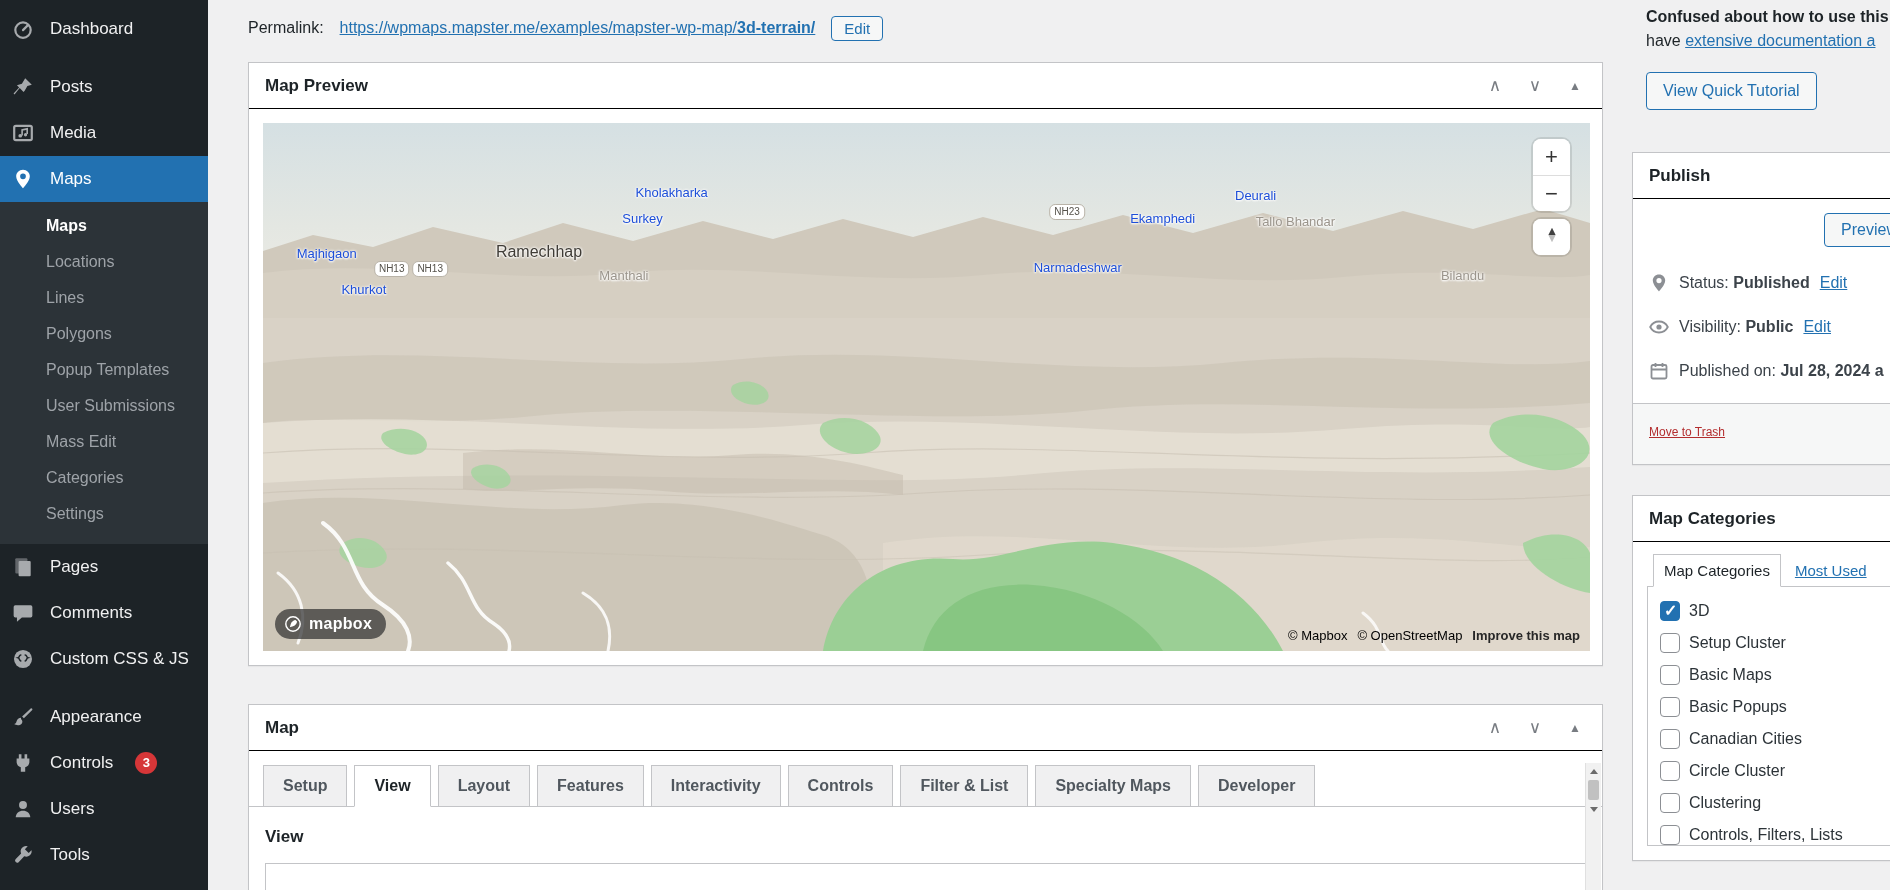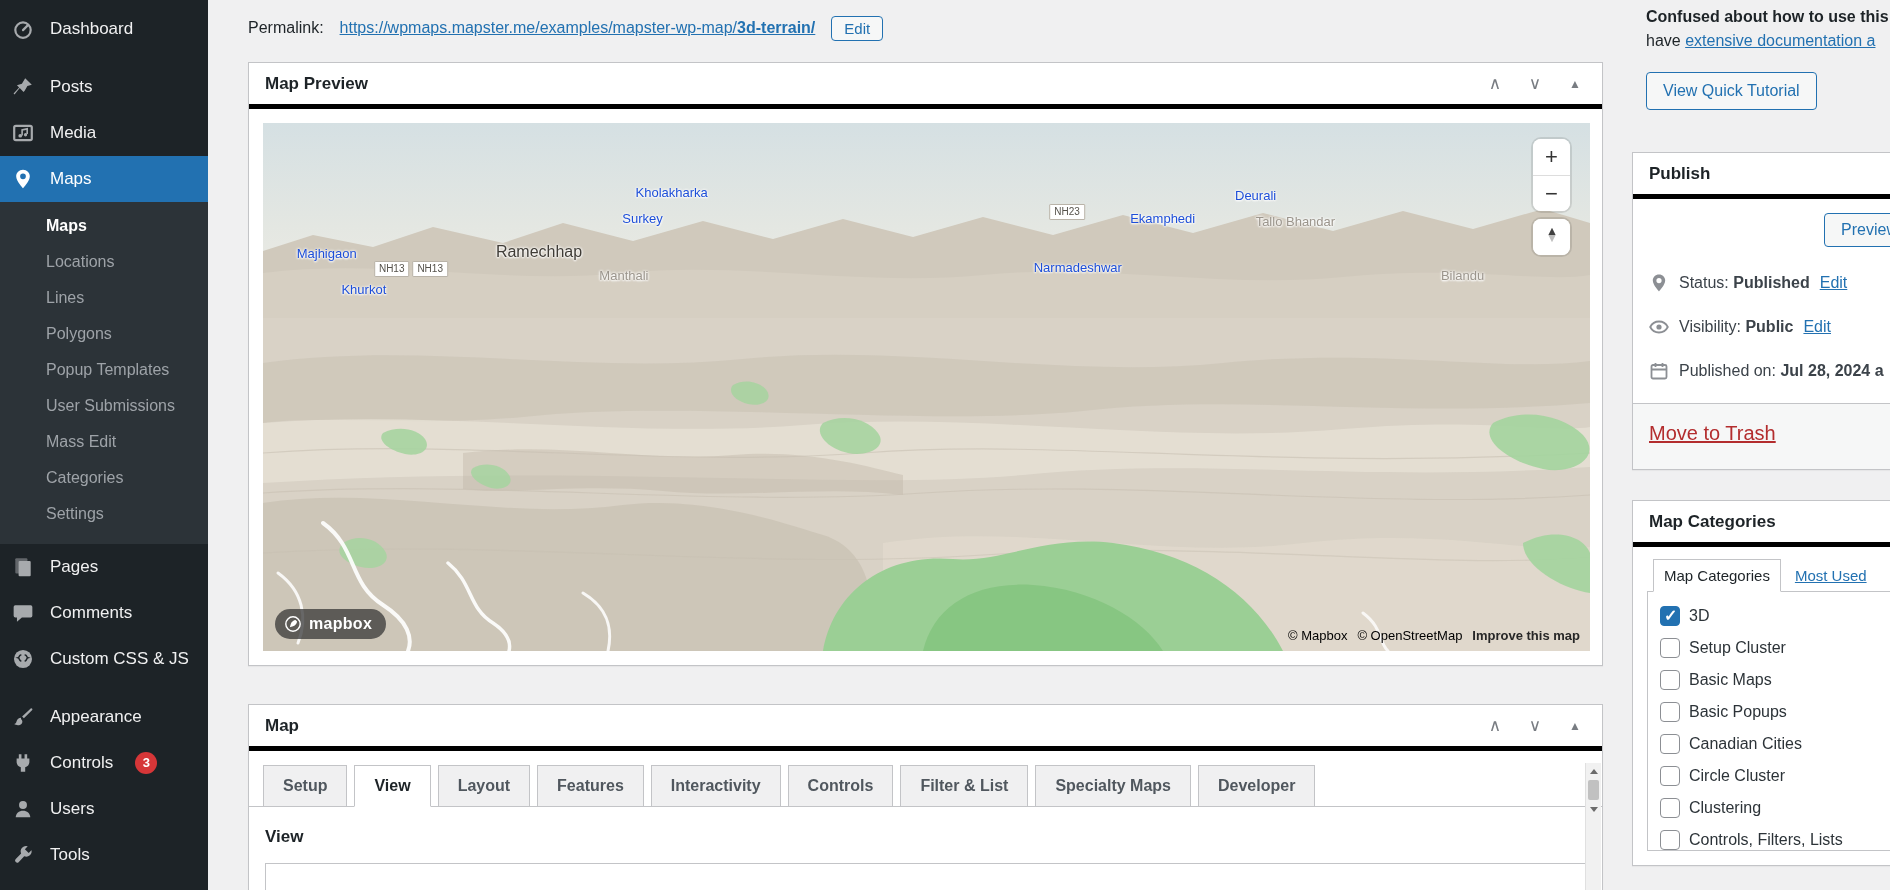--- a/index.html
+++ b/index.html
@@ -53,21 +53,21 @@
     border-radius:4px; font-size:15px; padding:3px 12px; cursor:pointer;
     font-family:"Liberation Sans", sans-serif;
   }
 
   .postbox {
     background:#fff; border:1px solid #c3c4c7;
     box-shadow:0 1px 1px rgba(0,0,0,.04);
   }
   .postbox-header {
     display:flex; align-items:center; justify-content:space-between;
-    border-bottom:5px solid #000000; height:46px; padding:0 10px 0 16px;
+    border-bottom:1px solid #000000; height:46px; padding:0 10px 0 16px;
   }
   .postbox-header h2 { font-size:17px; font-weight:700; color:#1d2327; }
   .handle-actions { display:flex; align-items:center; gap:6px; color:#787c82; }
   .handle-btn { width:34px; height:34px; border:none; background:transparent; color:#787c82;
     font-size:17px; cursor:pointer; line-height:34px; text-align:center; }
   .handle-btn.toggle { font-size:12px; }
 
   #map-preview-box { margin-top:16px; width:1355px; }
   .map-body { padding:14px; }
   .map-canvas { position:relative; width:1327px; height:528px; overflow:hidden; background:#d9d2c6; cursor:grab; }
@@ -76,21 +76,21 @@
   .map-label {
     position:absolute; transform:translate(-50%,-50%);
     font-size:13px; color:#1d4ed8; white-space:nowrap;
     text-shadow:0 0 3px #fff, 0 0 3px #fff, 0 1px 2px #fff;
     pointer-events:none;
   }
   .map-label.big { font-size:16px; color:#3f3c36; }
   .map-label.faint { color:#9b958c; }
   .road-badge {
     position:absolute; transform:translate(-50%,-50%);
-    background:#fff; border:1px solid #b9b3a8; border-radius:1px;
+    background:#fff; border:1px solid #b9b3a8; border-radius:6px;
     font-size:10px; color:#55524b; padding:1px 4px; line-height:1.2;
   }
   .zoom-ctrl { position:absolute; top:16px; right:20px; width:37px; }
   .zoom-box {
     background:#fff; border-radius:8px; box-shadow:0 0 0 2px rgba(0,0,0,.1);
     overflow:hidden;
   }
   .zoom-btn {
     width:37px; height:36px; background:#fff; border:none; font-size:22px;
     color:#333; cursor:pointer; display:block; font-family:"Liberation Sans",sans-serif;
@@ -148,21 +148,21 @@
   .minor-actions .btn-outline { margin:0; float:right; padding:7px 16px; }
   .minor-actions::after { content:""; display:block; clear:both; }
   .pub-row {
     display:flex; align-items:center; gap:10px; padding:12px 16px; font-size:16px; color:#3c434a;
     white-space:nowrap;
   }
   .pub-row .pi { width:20px; height:20px; color:#8c8f94; flex:0 0 20px; }
   .major-actions {
     border-top:1px solid #c3c4c7; background:#f6f7f7; padding:18px 16px 24px; margin-top:10px;
   }
-  .trash-link { color:#b32d2e; font-size:20px; }
+  .trash-link { color:#b32d2e; font-size:12px; }
 
   #cats-box { margin-top:30px; }
   .cats-body { padding:12px 14px 14px; }
   .cat-tabs { display:flex; align-items:flex-end; gap:4px; font-size:15px; padding-left:6px; }
   .cat-tab-active {
     border:1px solid #c3c4c7; border-bottom:1px solid #fff; background:#fff;
     padding:7px 10px; margin-bottom:-1px; color:#1d2327; cursor:pointer;
   }
   .cat-tab-link { padding:7px 10px; cursor:pointer; }
   .cat-list {

